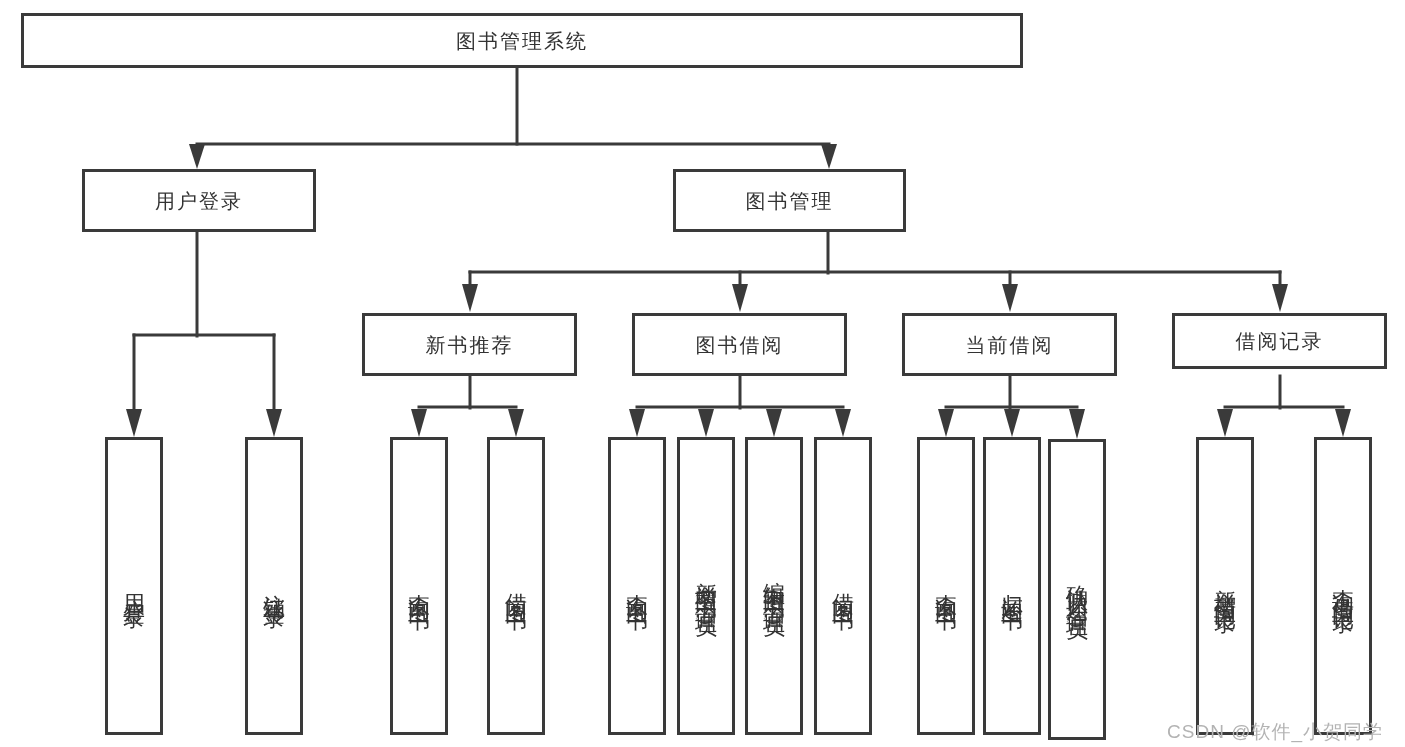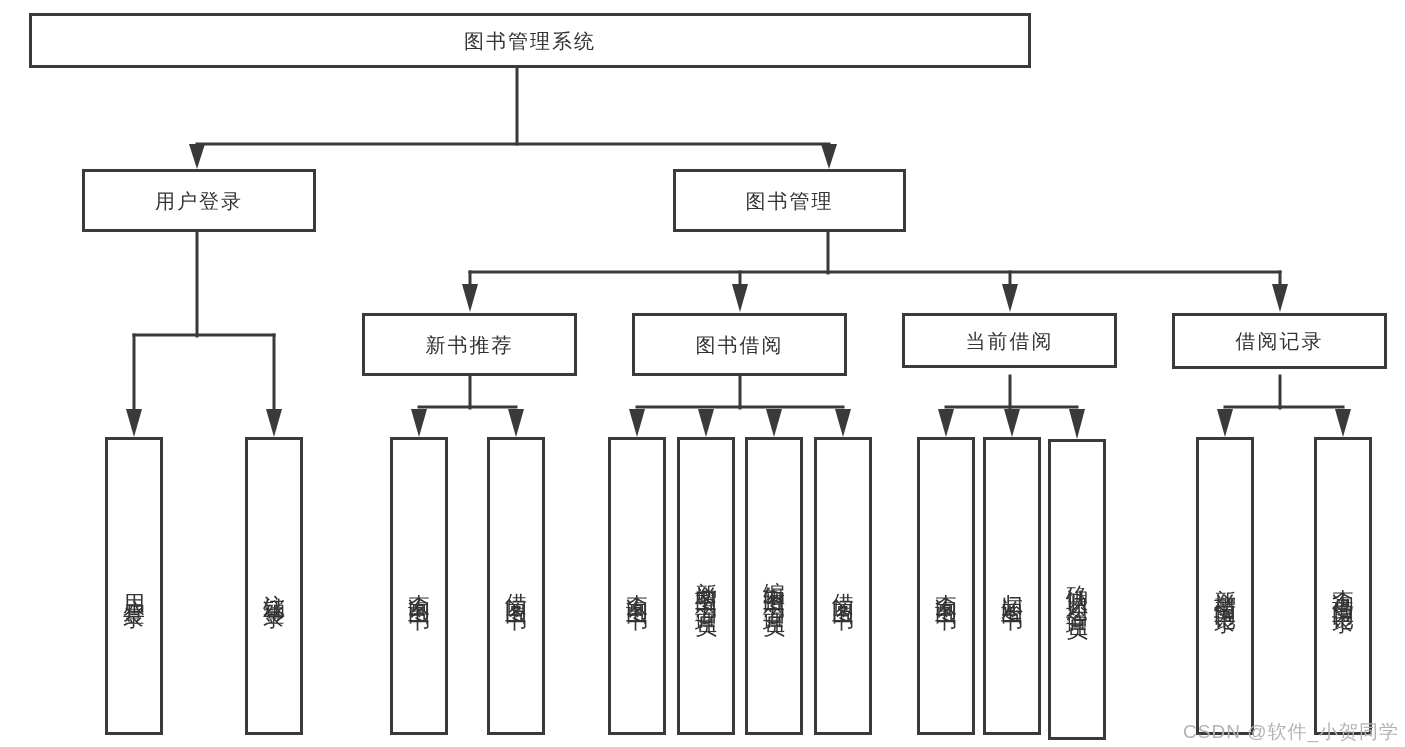--- a/index.html
+++ b/index.html
@@ -45,21 +45,21 @@
   }
   .vbox{
     writing-mode:vertical-rl;
     font-size:22px;
     letter-spacing:5px;
     line-height:1;
     padding:6px 0;
   }
   .watermark{
     position:absolute;
-    right:6px;bottom:2px;
+    right:22px;bottom:2px;
     font-size:19px;
     color:var(--c-watermark);
     letter-spacing:1px;
     white-space:nowrap;
   }
 </style>
 </head>
 <body>
 
 <div class="canvas">
@@ -120,28 +120,28 @@
     </g>
 
     <g>
       <path d="M1280,376 V408"></path>
       <path d="M1225,407 H1343"></path>
       <polygon points="1217,409 1233,409 1225,437"></polygon>
       <polygon points="1335,409 1351,409 1343,437"></polygon>
     </g>
   </svg>
 
-  <div class="node hbox" style="left:29px;top:13px;width:1002px;height:55px">图书管理系统</div>
+  <div class="node hbox" style="left:21px;top:13px;width:1002px;height:55px">图书管理系统</div>
 
   <div class="node hbox" style="left:82px;top:169px;width:234px;height:63px">用户登录</div>
   <div class="node hbox" style="left:673px;top:169px;width:233px;height:63px">图书管理</div>
 
   <div class="node hbox" style="left:632px;top:313px;width:215px;height:63px">图书借阅</div>
   <div class="node hbox" style="left:362px;top:313px;width:215px;height:63px">新书推荐</div>
-  <div class="node hbox" style="left:902px;top:313px;width:215px;height:55px">当前借阅</div>
+  <div class="node hbox" style="left:902px;top:313px;width:215px;height:63px">当前借阅</div>
   <div class="node hbox" style="left:1172px;top:313px;width:215px;height:56px">借阅记录</div>
 
   <div class="node vbox" style="left:105px;top:437px;width:58px;height:298px">用户登录</div>
   <div class="node vbox" style="left:245px;top:437px;width:58px;height:298px">注销登录</div>
 
   <div class="node vbox" style="left:390px;top:437px;width:58px;height:298px">查询图书</div>
   <div class="node vbox" style="left:487px;top:437px;width:58px;height:298px">借阅图书</div>
 
   <div class="node vbox" style="left:608px;top:437px;width:58px;height:298px">查询图书</div>
   <div class="node vbox" style="left:677px;top:437px;width:58px;height:298px">新增图书（管理员）</div>

